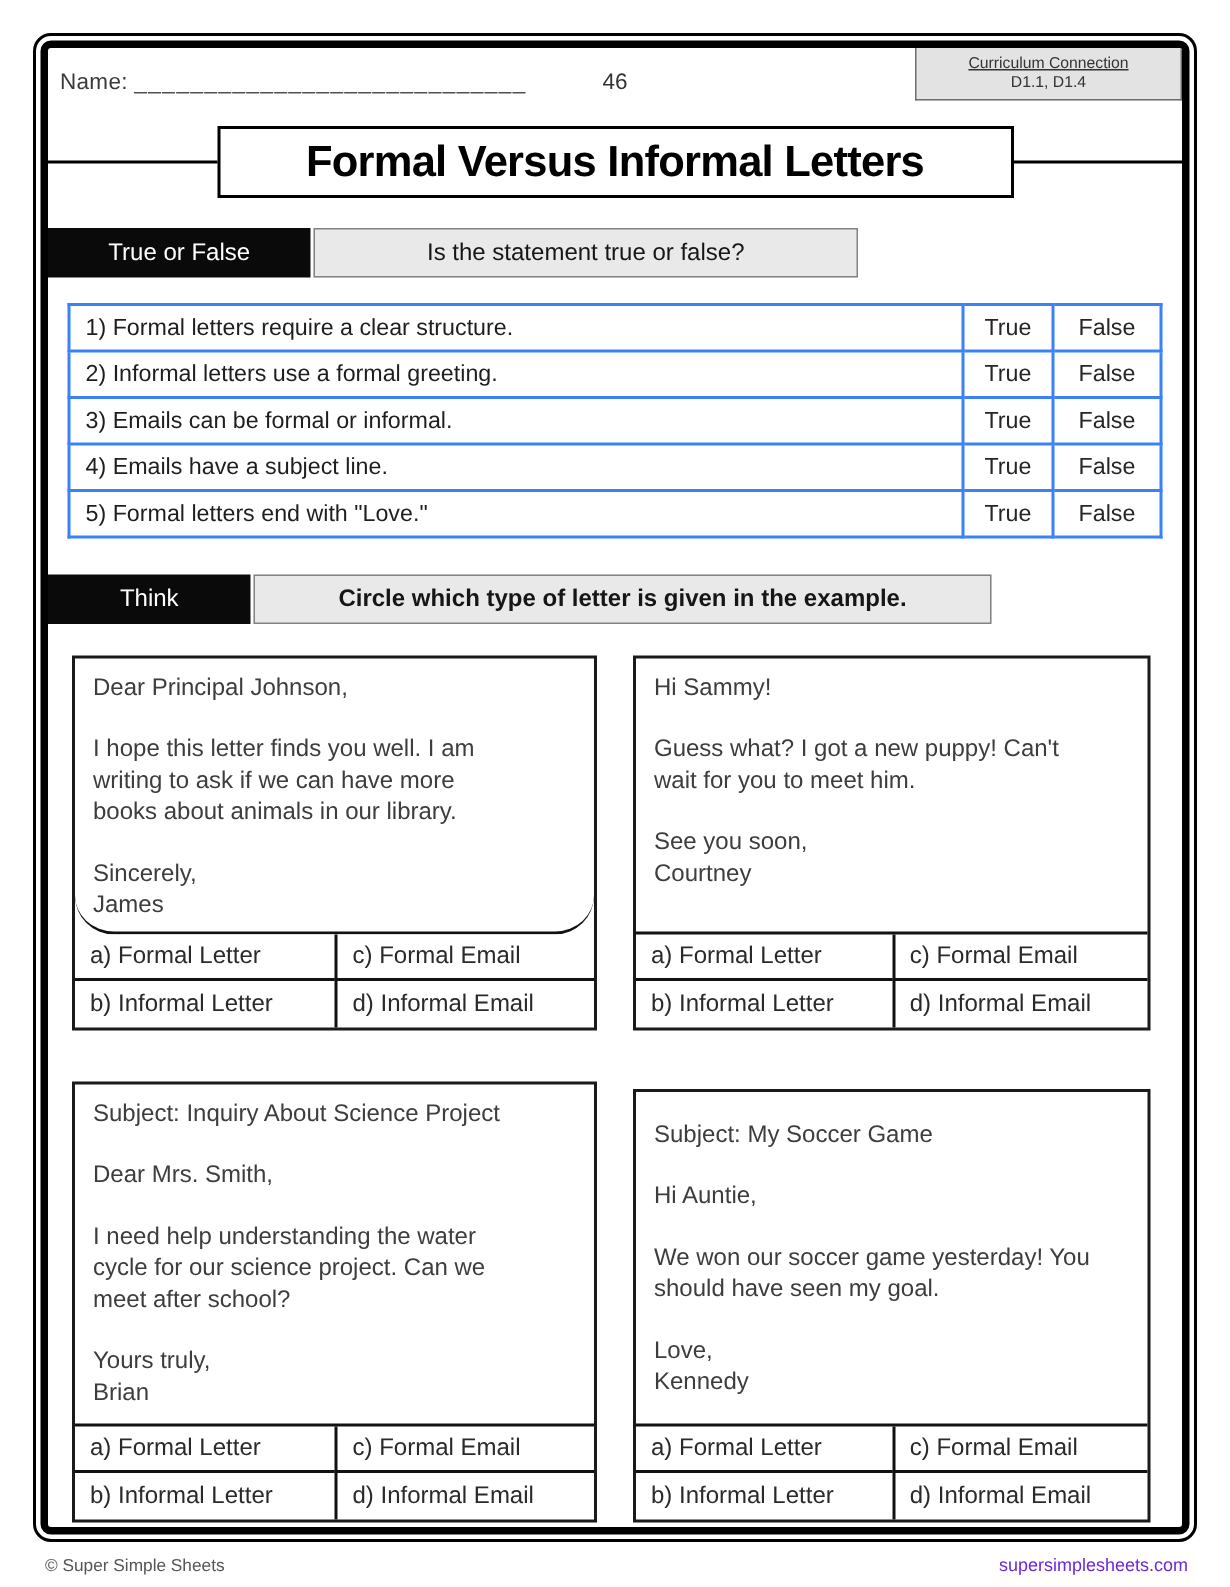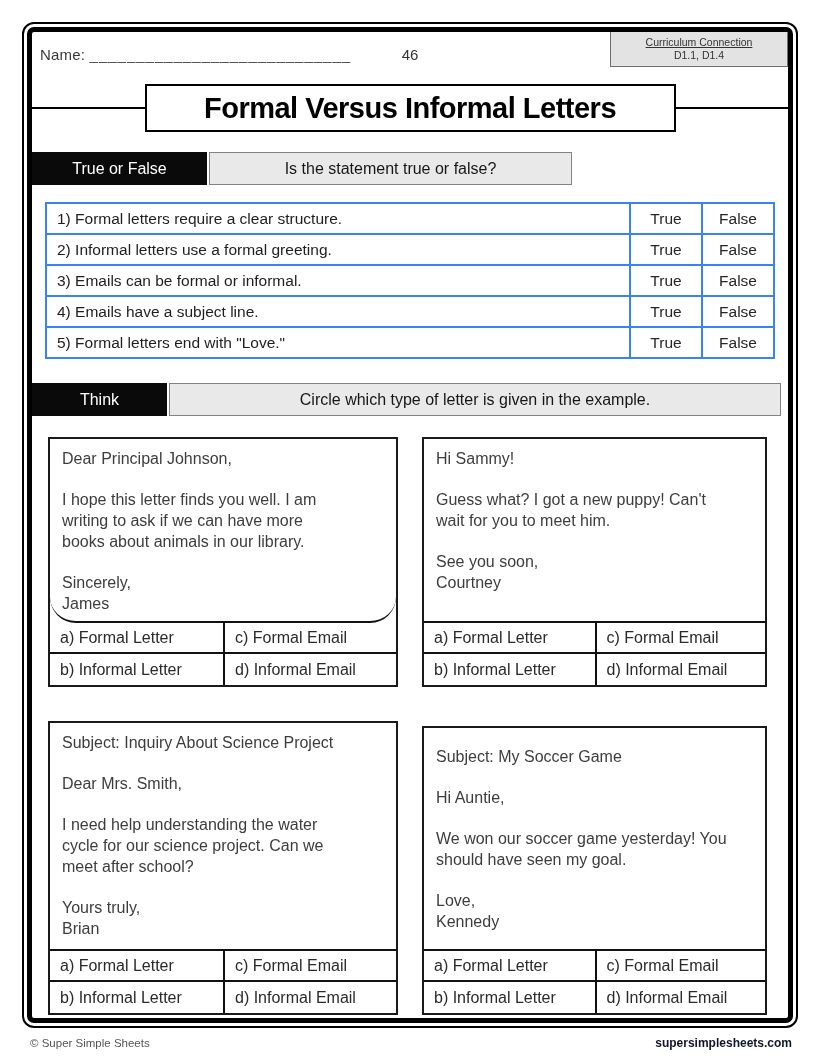--- a/index.html
+++ b/index.html
@@ -46,31 +46,31 @@
     display:flex; align-items:center; justify-content:center;
   }
   .sec-label.w-tof{ width:175px; }
   .sec-label.w-think{ width:135px; }
   .sec-instr{
     background:#e9e9e9; border:1px solid #828282; margin-left:2px;
     display:flex; align-items:center; justify-content:center;
     font-size:16px; color:#161616;
   }
   .sec-instr.w-tof{ width:363px; }
-  .sec-instr.w-think{ width:612px; }
+  .sec-instr.w-think{ width:492px;font-weight:bold; }
   .mt-tof{ margin-top:20px; }
   .mt-think{ margin-top:24px; }
   
   .tf-table{
     border-collapse:collapse; margin:17px 18px 0 13px; width:730px;
   }
   .tf-table td{ border:2px solid #3b82f6; height:31px; }
   .tf-table td.stmt{ padding-left:10px; font-size:15.5px; color:#1e1e1e; }
   .tf-table td.tfcell{ text-align:center; font-size:15.5px; color:#262626; }
-  .col-true{ width:72px; } .col-false{ width:72px; }
+  .col-true{ width:60px; } .col-false{ width:72px; }
   
   .examples-grid{
     display:grid; grid-template-columns:350px 345px; column-gap:24px; row-gap:34px;
     margin:21px 26px 0 16px;
   }
   .example{ border:2px solid #1a1a1a; background:#fff; }
   .example.offset{ margin-top:5px; }
   .letter{ padding:9px 12px; border-bottom:2px solid #111; overflow:hidden; }
   .letter.pad-top{ padding-top:18px; }
   .lh-a{ height:184px;border-radius:26px; } .lh-b{ height:184px; } .lh-c{ height:228px; } .lh-d{ height:223px; }
@@ -85,21 +85,21 @@
     font-size:16px; color:#2a2a2a;
   }
   .opt.c2{ border-left:2px solid #111; }
   .opt.r1{ border-bottom:2px solid #111; }
   
   .footer{
     position:absolute; left:30px; right:28px; top:1036px;
     display:flex; justify-content:space-between; align-items:baseline;gap:20px;
   }
   .footer .copy{ font-size:11.5px; color:#555; }
-  .footer .site{ font-size:12px; color:#0f172a;font-weight:bold; }
+  .footer .site{ font-size:12px; color:#6d28d9; }
 </style>
 </head>
 <body>
 
 <div class="outer-frame">
   <div class="inner-frame">
 
     <div class="header-row">
       <div class="name-group">
         <span>Name:</span>

